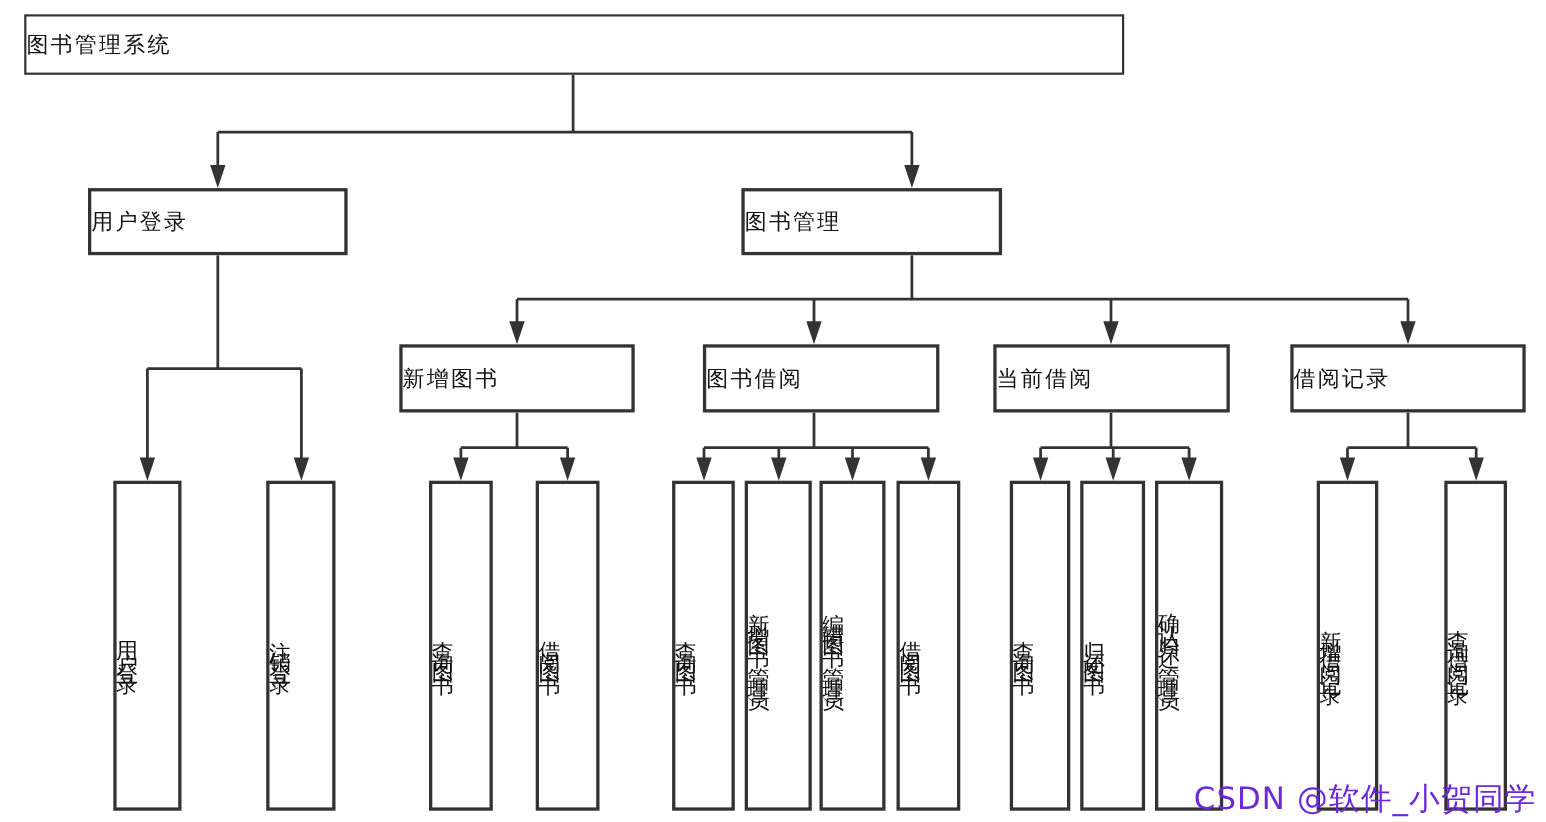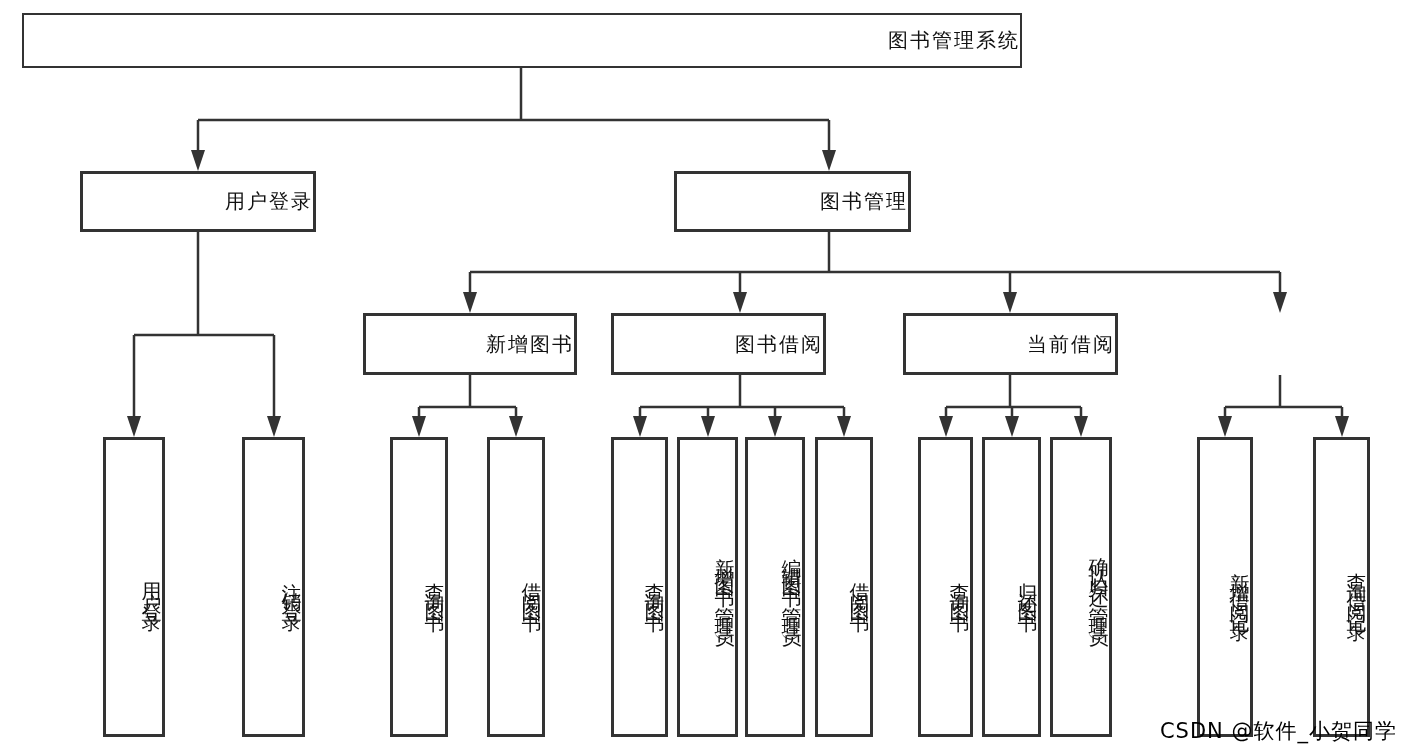--- a/index.html
+++ b/index.html
@@ -17,21 +17,21 @@
     width: 1405px; height: 747px;
     z-index: 1;
   }
   .box {
     position: absolute;
     box-sizing: border-box;
     background: #ffffff;
     border: 3px solid #333333;
     display: flex;
     align-items: center;
-    justify-content: flex-end;
+    justify-content: flex-start;
     color: #111111;
     z-index: 2;
   }
   .box.root { border-width: 2px; }
   .hlabel {
     font-size: 20px;
     letter-spacing: 2px;
     white-space: nowrap;
     color: #111111;
   }
@@ -44,32 +44,32 @@
     text-orientation: mixed;
     font-size: 20px;
     letter-spacing: 10px;
     line-height: 1;
     color: #111111;
   }
   #watermark {
     position: absolute;
     right: 8px;
     bottom: 2px;
-    font-size: 21px;
+    font-size: 28px;
     letter-spacing: 1px;
-    color: #000000;
+    color: #6d28d9;
     z-index: 5;
     white-space: nowrap;
   }
   
   .n-root   { left: 22px;   top: 13px;  width: 1000px; height: 55px; }
   .n-login  { left: 80px;   top: 171px; width: 236px;  height: 61px; }
   .n-mgmt   { left: 674px;  top: 171px; width: 237px;  height: 61px; }
   .n-newb   { left: 363px;  top: 313px; width: 214px;  height: 62px; }
-  .n-bor    { left: 611px;  top: 313px; width: 215px;  height: 62px; }
+  .n-bor    { left: 639px;  top: 313px; width: 215px;  height: 62px; }
   .n-cur    { left: 903px;  top: 313px; width: 215px;  height: 62px; }
   .n-rec    { left: 1173px; top: 313px; width: 214px;  height: 62px; }
   .l-1  { left: 103px;  width: 62px; }
   .l-2  { left: 242px;  width: 63px; }
   .l-3  { left: 390px;  width: 58px; }
   .l-4  { left: 487px;  width: 58px; }
   .l-5  { left: 611px;  width: 57px; }
   .l-6  { left: 677px;  width: 61px; }
   .l-7  { left: 745px;  width: 60px; }
   .l-8  { left: 815px;  width: 58px; }
@@ -186,20 +186,23 @@
 
   <div class="box n-newb">
     <span class="hlabel">新增图书</span>
   </div>
   <div class="box n-bor">
     <span class="hlabel">图书借阅</span>
   </div>
   <div class="box n-cur">
     <span class="hlabel">当前借阅</span>
   </div>
+  <div class="box n-rec">
+    <span class="hlabel">借阅记录</span>
+  </div>
 
   <div class="box leaf l-1">
     <span class="vlabel">用户登录</span>
   </div>
   <div class="box leaf l-2">
     <span class="vlabel">注销登录</span>
   </div>
 
   <div class="box leaf l-3">
     <span class="vlabel">查询图书</span>

